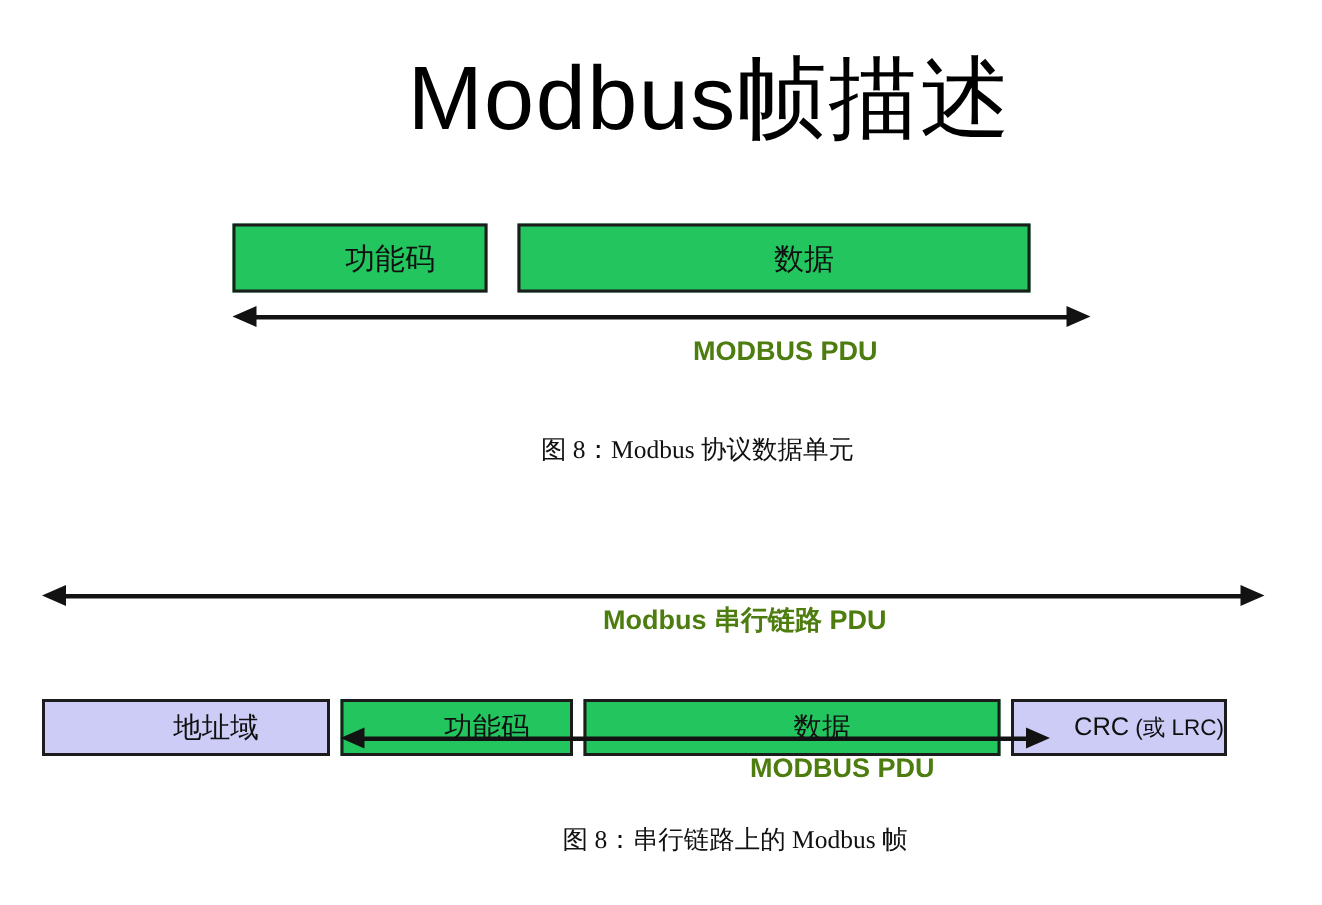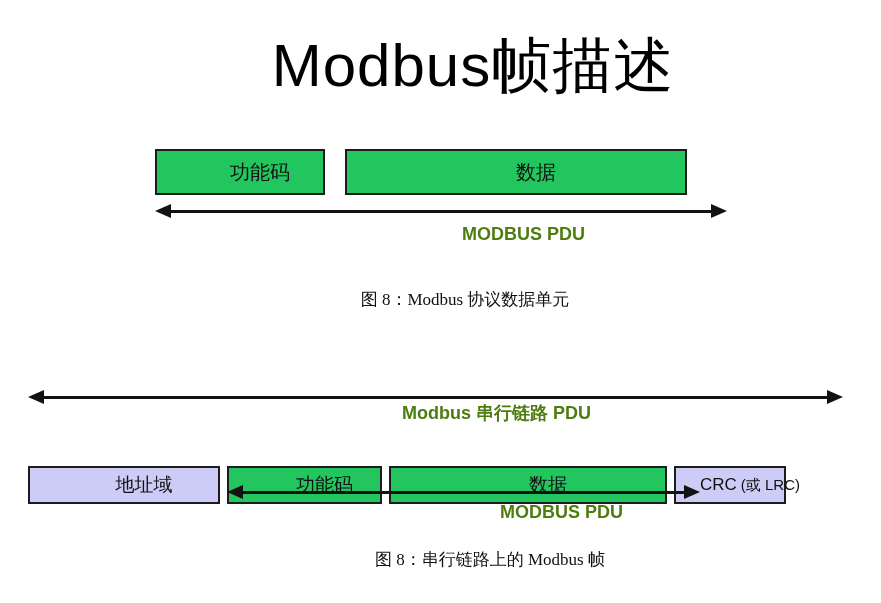--- a/index.html
+++ b/index.html
@@ -44,21 +44,21 @@
   #caption1{left:275px;top:288px;width:300px;}
 
   
   #d2-top-arrow{left:28px;top:390px;width:775px;}
   #d2-top-label{left:251px;top:401px;width:300px;}
 
   .d2-field{top:433px;height:38px;font-size:19px;margin-top:33px;}
   #d2-f0{left:28px;width:192px;}
   #d2-f1{left:227px;width:155px;}
   #d2-f2{left:389px;width:278px;}
-  #d2-f3{left:674px;width:112px;font-family:"Liberation Sans",sans-serif;font-size:17px;white-space:nowrap;}
+  #d2-f3{left:674px;width:144px;font-family:"Liberation Sans",sans-serif;font-size:17px;white-space:nowrap;}
   #d2-f3 .sub{font-size:15px;margin-left:4px;}
 
   #d2-bottom-arrow{left:227px;top:485px;width:433px;}
   #d2-bottom-label{left:283px;top:502px;width:300px;}
   #caption2{left:300px;top:548px;width:300px;}
 </style>
 </head>
 <body>
 
 <div class="abs title">Modbus帧描述</div>

